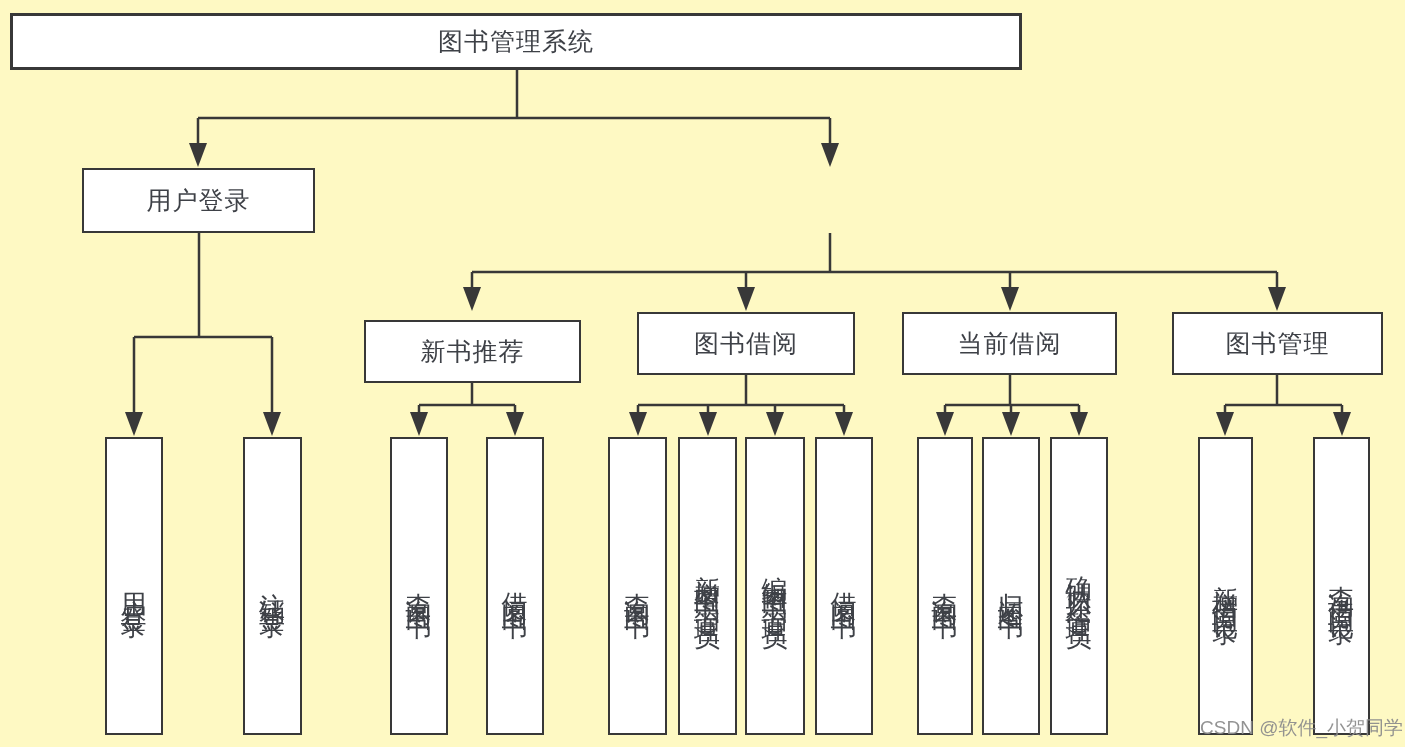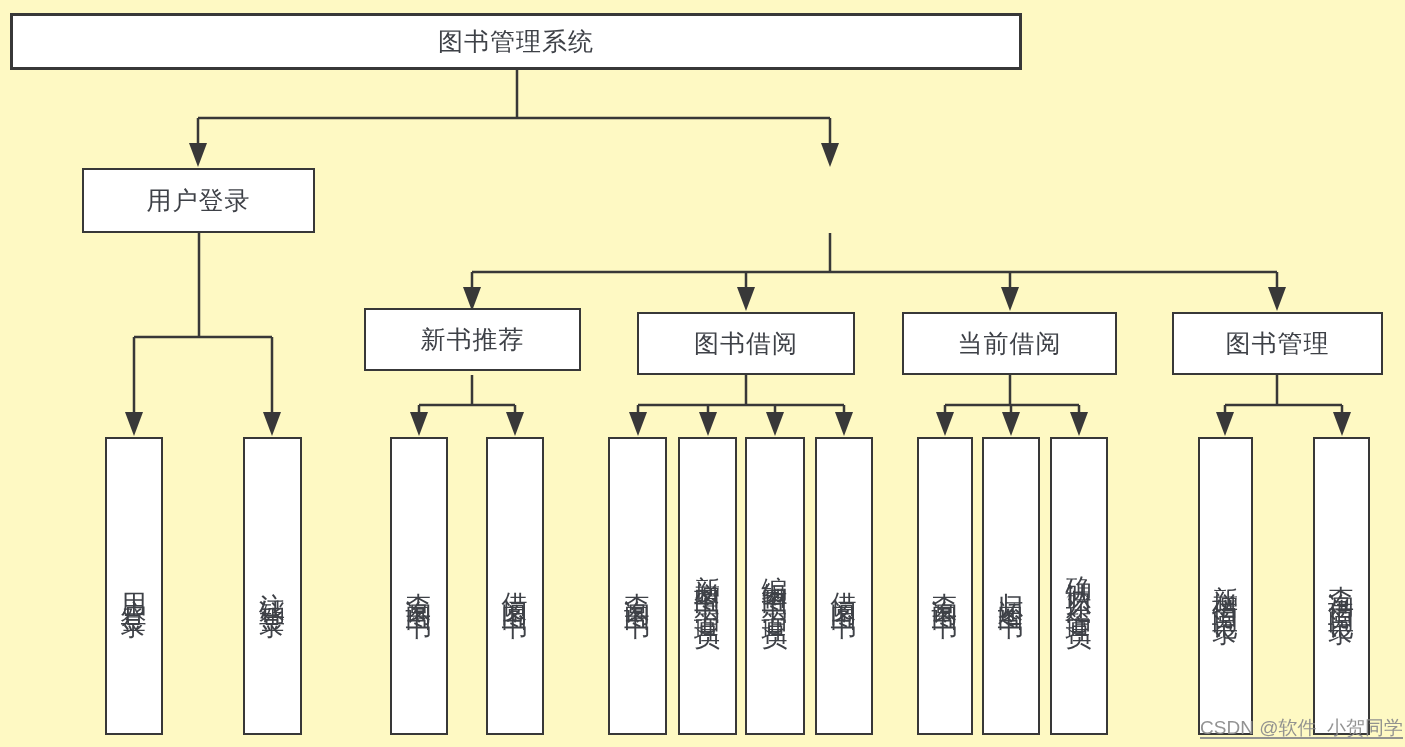--- a/index.html
+++ b/index.html
@@ -31,21 +31,20 @@
     line-height: 1;
     letter-spacing: 7px;
     white-space: nowrap;
   }
   .watermark {
     position: absolute;
     right: 2px;
     bottom: 6px;
     font-size: 19px;
     color: rgba(141, 141, 141, 0.95);
-    text-decoration: underline;
     text-decoration-thickness: 2px;
     text-underline-offset: 3px;
     white-space: nowrap;
     z-index: 5;
   }
 </style>
 </head>
 <body>
 
 <div id="stage">
@@ -91,21 +90,21 @@
   </svg>
 
   <div class="box root" style="left:10px; top:13px; width:1012px; height:57px">
     <span class="hlabel">图书管理系统</span>
   </div>
 
   <div class="box" style="left:82px; top:168px; width:233px; height:65px">
     <span class="hlabel">用户登录</span>
   </div>
 
-  <div class="box" style="left:364px; top:308px; width:217px; height:63px">
+  <div class="box" style="left:364px; top:320px; width:217px; height:63px">
     <span class="hlabel">新书推荐</span>
   </div>
   <div class="box" style="left:902px; top:312px; width:215px; height:63px">
     <span class="hlabel">当前借阅</span>
   </div>
   <div class="box" style="left:637px; top:312px; width:218px; height:63px">
     <span class="hlabel">图书借阅</span>
   </div>
   <div class="box" style="left:1172px; top:312px; width:211px; height:63px">
     <span class="hlabel">图书管理</span>

